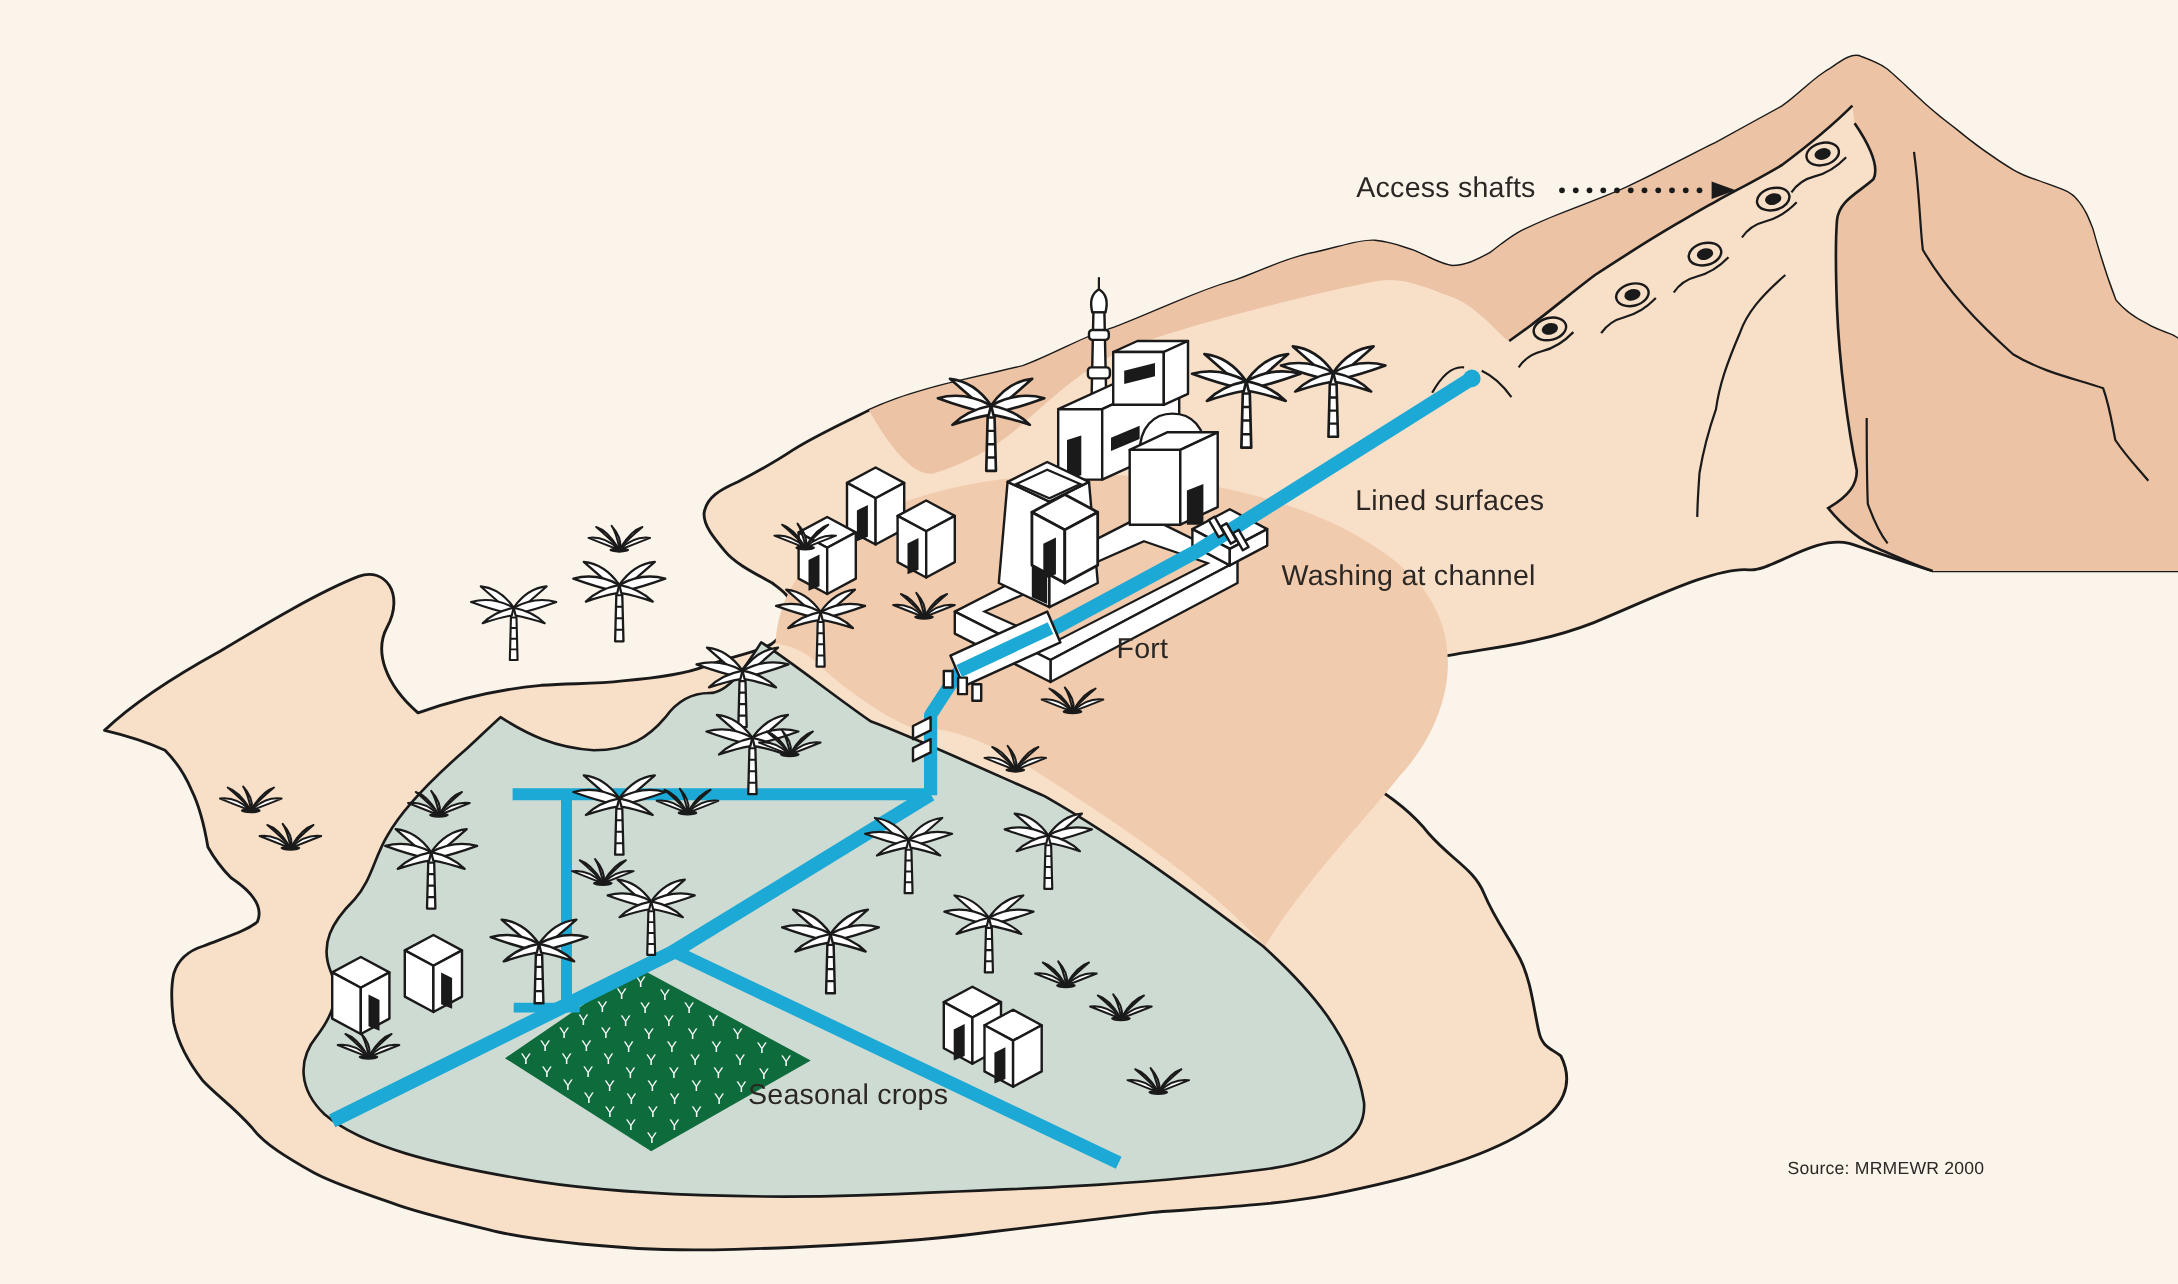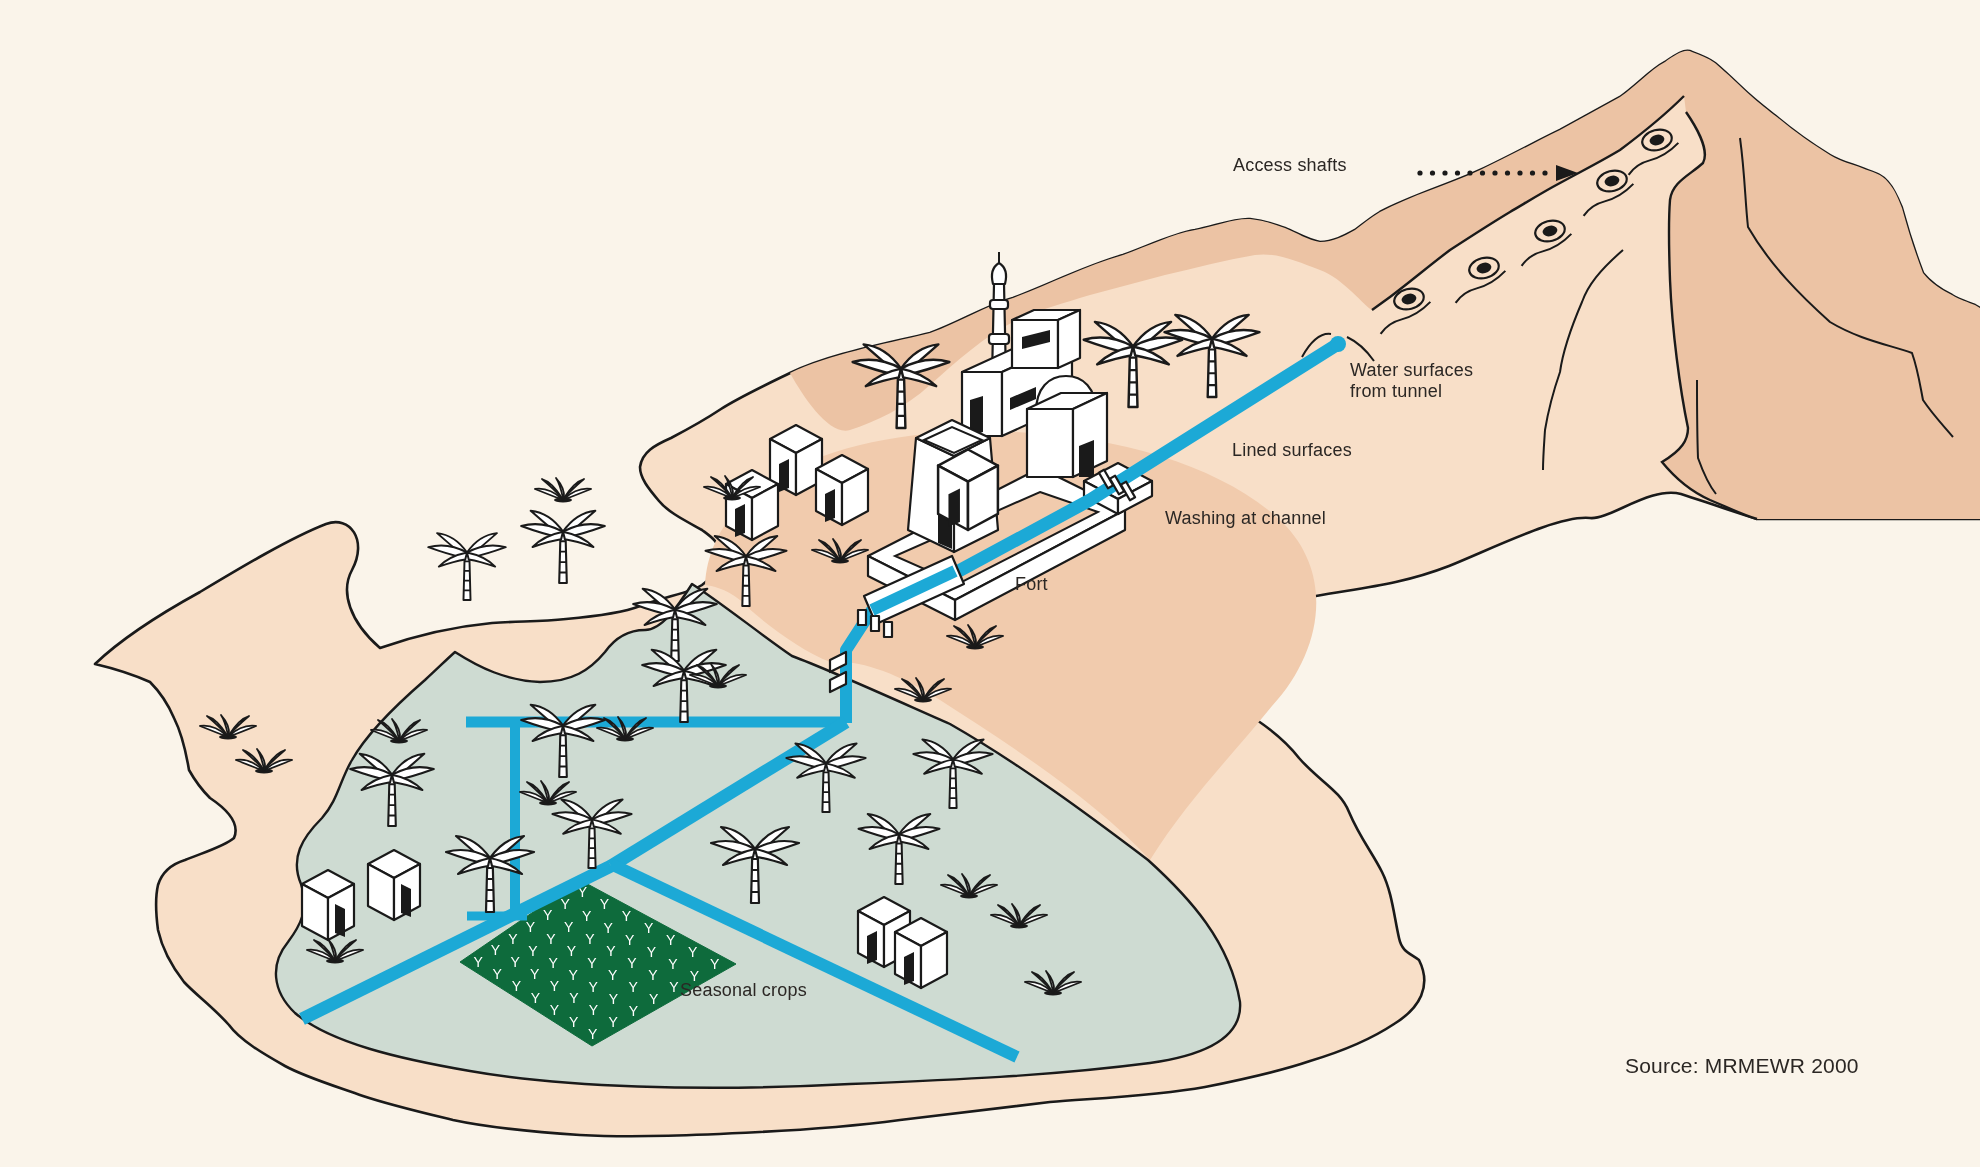--- a/index.html
+++ b/index.html
@@ -1,21 +1,21 @@
 <!DOCTYPE html>
 <html style="--bg: #faf4ea; --sand: #f8dfc8; --sandDark: #ecc3a4; --halo: #f1cbad; --oasis: #cedbd2; --water: #1ca9d6; --crops: #0e6b3c; --line: #1a1a1a; --ink: #2b2724;"><head>
 <meta charset="utf-8">
 <style>
   html,body{margin:0;padding:0;background:#faf4ea;}
   .stage{position:relative;width:1980px;height:1167px;overflow:hidden;
          font-family:"Liberation Sans","DejaVu Sans",sans-serif;}
   .stage svg{position:absolute;left:0;top:0;}
-  .map-label{position:absolute;color:var(--ink,#2b2724);font-size:18px;line-height:1.18;
+  .map-label{position:absolute;color:var(--ink,#2b2724);font-size:26px;line-height:1.18;
              white-space:pre-line;letter-spacing:.2px;}
-  .map-label.small{font-size:21px;}
+  .map-label.small{font-size:16px;}
   .outline{stroke:var(--line,#1a1a1a);stroke-width:2.4;fill:none;}
   .thin{stroke:var(--line,#1a1a1a);stroke-width:2;fill:none;}
   .bldg{fill:#ffffff;stroke:var(--line,#1a1a1a);stroke-width:2.2;stroke-linejoin:round;}
   .dark{fill:var(--line,#1a1a1a);stroke:none;}
 </style>
 </head>
 <body>
 
 <div class="stage">
 
@@ -333,20 +333,18 @@
         <circle cx="1495" cy="173" r="2.6" fill="var(--line)"></circle>
         <circle cx="1507.5" cy="173" r="2.6" fill="var(--line)"></circle>
         <circle cx="1520" cy="173" r="2.6" fill="var(--line)"></circle>
         <circle cx="1532.5" cy="173" r="2.6" fill="var(--line)"></circle>
         <circle cx="1545" cy="173" r="2.6" fill="var(--line)"></circle>
         <polygon points="1556,165 1578,173 1556,181" fill="var(--line)"></polygon>
       </g>
 </svg>
 
   <div class="map-label" style="left:1233px;top:155px">Access shafts</div>
-  <div class="map-label" style="left:1350px;top:360px">Water surfaces
-from tunnel</div>
   <div class="map-label" style="left:1232px;top:440px">Lined surfaces</div>
   <div class="map-label" style="left:1165px;top:508px">Washing at channel</div>
   <div class="map-label" style="left:1015px;top:574px">Fort</div>
   <div class="map-label" style="left:680px;top:980px">Seasonal crops</div>
   <div class="map-label small" style="left:1625px;top:1054px">Source: MRMEWR 2000</div>
 </div>
 
 </body></html>

